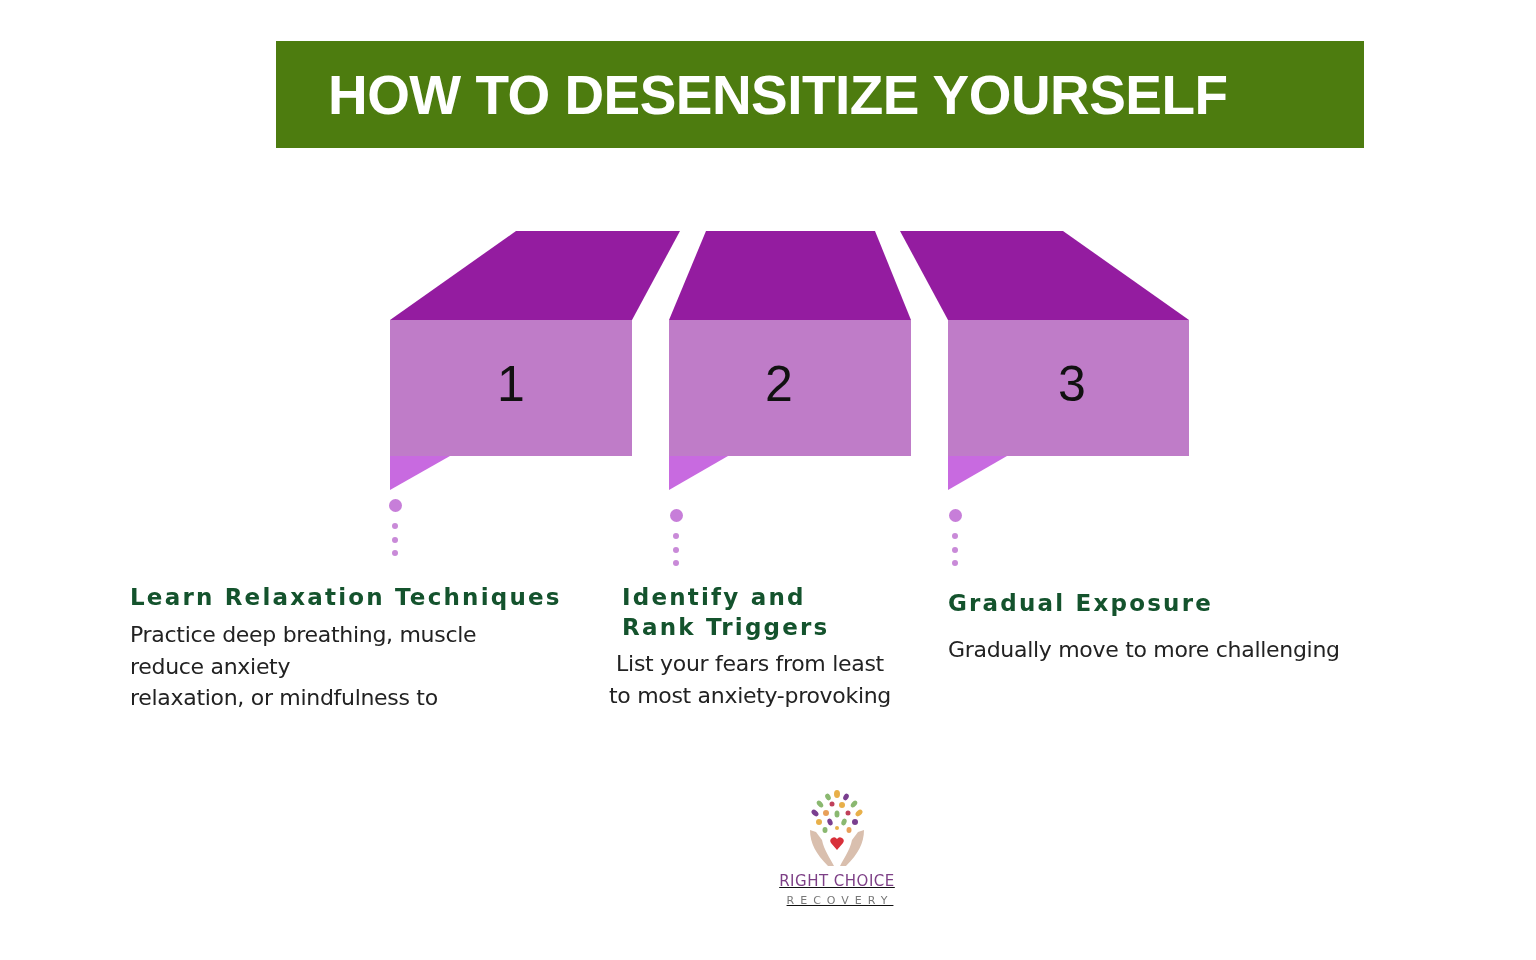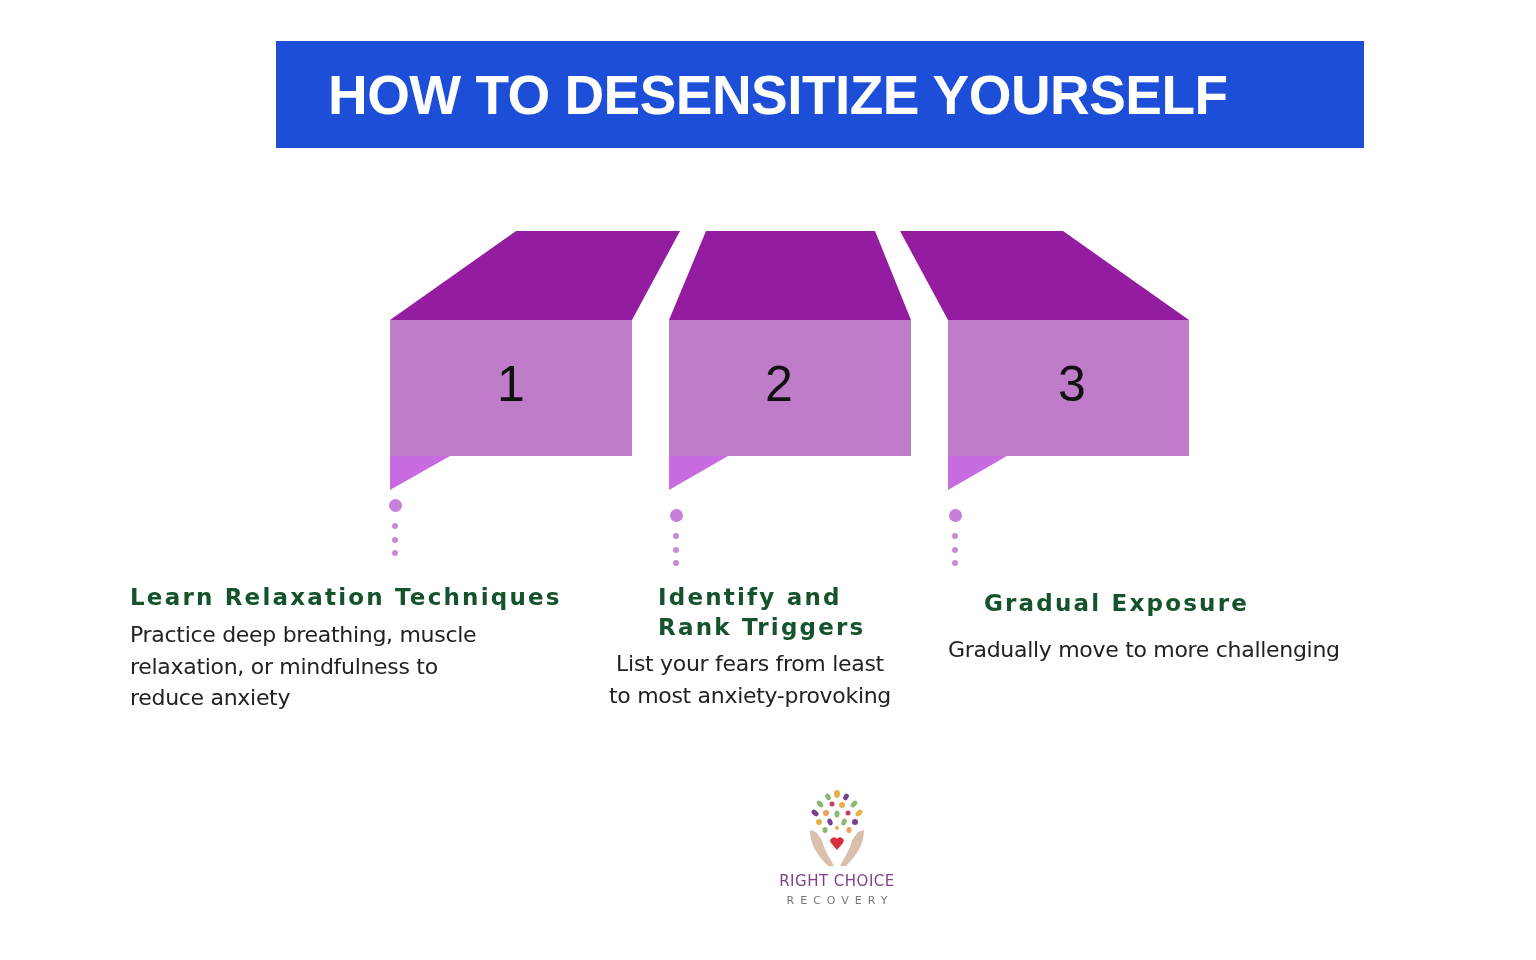--- a/index.html
+++ b/index.html
@@ -1,25 +1,25 @@
 <!DOCTYPE html>
 <html><head>
   <meta charset="utf-8">
   <style>
     html, body { margin: 0; padding: 0; background: #ffffff; }
     body { width: 1536px; height: 960px; position: relative; overflow: hidden; font-family: "DejaVu Sans", sans-serif; color: #111; }
-    .title-banner { position: absolute; left: 276px; top: 41px; width: 1088px; height: 107px; background: #1d4ed8; display: flex; align-items: center; }
+    .title-banner { position: absolute; left: 276px; top: 41px; width: 1088px; height: 107px; background: #4d7c0f; display: flex; align-items: center; }
     .title-text { margin-left: 52px; color: #ffffff; font-family: "Liberation Sans", sans-serif; font-weight: bold; font-size: 56px; letter-spacing: -0.5px; transform: scaleX(0.98); transform-origin: left center; }
     svg.boxes { position: absolute; left: 0; top: 0; }
     .num { position: absolute; font-family: "Liberation Sans", sans-serif; font-size: 50px; color: #111; }
     .dot-big { position: absolute; width: 13px; height: 13px; border-radius: 50%; background: #c77ed9; }
     .dot-sm { position: absolute; width: 6px; height: 6px; border-radius: 50%; background: #c98ad8; }
     .heading { position: absolute; font-family: "DejaVu Sans", sans-serif; font-weight: bold; font-size: 23px; letter-spacing: 2.2px; color: #14532d; line-height: 30px; }
     .desc { position: absolute; font-family: "DejaVu Sans", sans-serif; font-size: 22px; color: #222; line-height: 31.5px; letter-spacing: -0.3px; }
-    .logo { position: absolute; left: 770px; top: 788px; width: 134px; text-align: center; }
+    .logo { position: absolute; left: 770px; top: 788px; width: 134px; text-align: center; text-decoration: underline; }
     .logo-name { font-family: "DejaVu Sans", sans-serif; font-size: 15px; color: #7d3f86; letter-spacing: 0.5px; margin-top: 2px; }
     .logo-sub { font-family: "DejaVu Sans", sans-serif; font-size: 11px; color: #777; letter-spacing: 6px; margin-top: 4px; padding-left: 6px; }
   </style>
 </head>
 <body>
 
 <div class="title-banner">
   <span class="title-text">HOW TO DESENSITIZE YOURSELF</span>
 </div>
 
@@ -65,34 +65,34 @@
   <div class="dot-sm" style="left:952px; top:533px;"></div>
   <div class="dot-sm" style="left:952px; top:547px;"></div>
   <div class="dot-sm" style="left:952px; top:560px;"></div>
 </div>
 
 <div class="heading" style="left:130px; top:582px;">
   <div>Learn Relaxation Techniques</div>
 </div>
 <div class="desc" style="left:130px; top:619px;">
   <div>Practice deep breathing, muscle</div>
+  <div>reduce anxiety</div>
   <div>relaxation, or mindfulness to</div>
-  <div>reduce anxiety</div>
 </div>
 
-<div class="heading" style="left:658px; top:582px;">
+<div class="heading" style="left:622px; top:582px;">
   <div>Identify and</div>
   <div>Rank Triggers</div>
 </div>
 <div class="desc" style="left:600px; top:648px; width:300px; text-align:center;">
   <div>List your fears from least</div>
   <div>to most anxiety-provoking</div>
 </div>
 
-<div class="heading" style="left:984px; top:588px;">
+<div class="heading" style="left:948px; top:588px;">
   <div>Gradual Exposure</div>
 </div>
 <div class="desc" style="left:948px; top:634px;">
   <div>Gradually move to more challenging</div>
 </div>
 
 <div class="logo">
   <svg width="70" height="82" viewBox="0 0 70 82" style="display:block; margin:0 auto;">
 
     <ellipse cx="35" cy="6" rx="3" ry="4" fill="#e8b04a"></ellipse>

